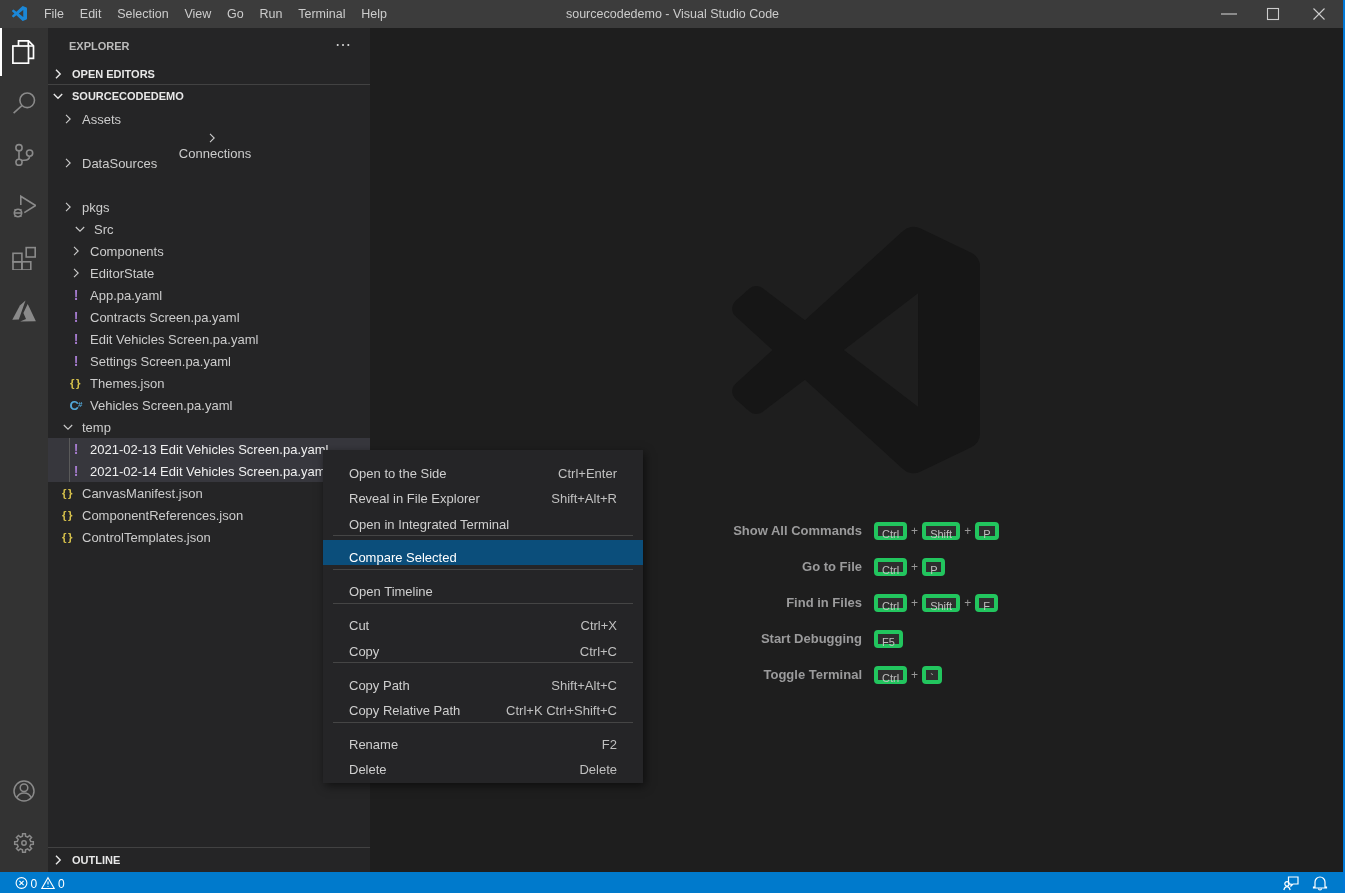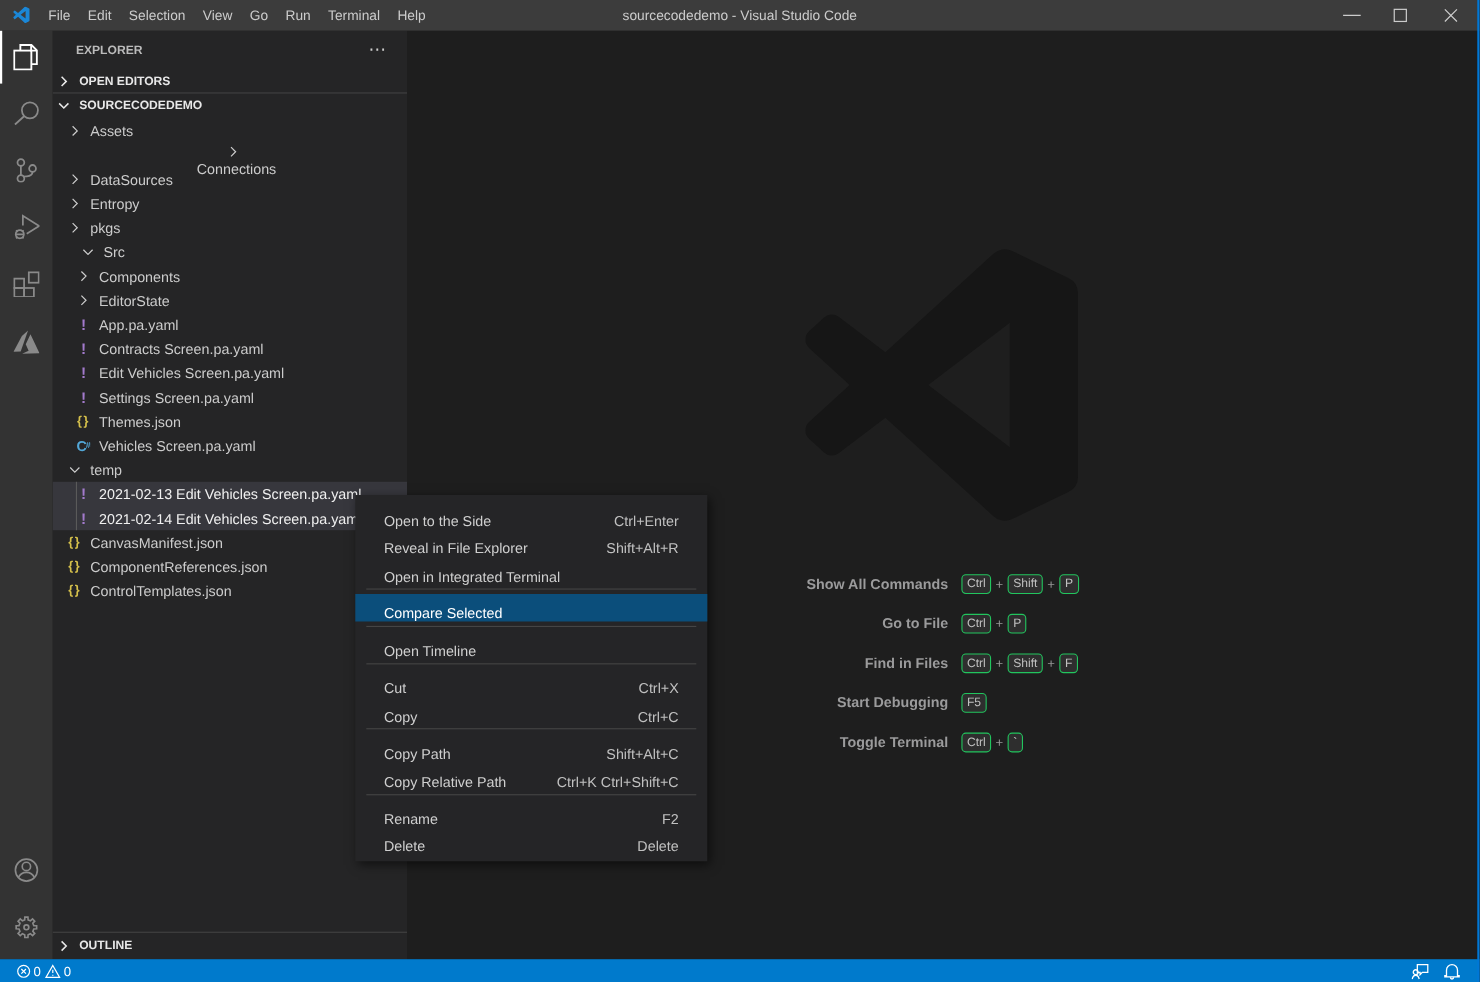--- a/index.html
+++ b/index.html
@@ -24,21 +24,21 @@
     align-items:center; justify-content:center; }
   .row.sel { background:#37373d; color:#f0f0f0; }
   .seticon { font-weight:bold; }
   .secthead { font-size:11px; font-weight:bold; color:#e8e8e8; }
   .chev { width:16px; height:16px; }
   
   #editor { position:absolute; left:370px; top:28px; width:973px; height:844px; background:#1e1e1e; }
   .kb-label { position:absolute; width:300px; text-align:right; font-size:13px; color:#9b9b9c;
     font-weight:bold; }
   .kb-keys { position:absolute; display:flex; align-items:center; }
-  .key { height:18px; line-height:16px; padding:0 4px; background:#2e2e2e; border:1px solid #22c55e;
+  .key { height:18px; line-height:16px; padding:0 4px; background:#2e2e2e; border:4px solid #22c55e;
     border-radius:4px; font-size:11px; color:#c0c0c0; }
   .plus { color:#989898; font-size:12px; margin:0 4px; }
   
   #menu { position:absolute; left:323px; top:450px; width:320px; height:333px; background:#252527;
     box-shadow:2px 3px 9px rgba(0,0,0,0.55); padding:5px 0; }
   .mi { height:25.5px; display:flex; align-items:flex-end; padding:0 26px; font-size:13px;
     color:#cfcfcf; }
   .mi .sc { margin-left:auto; color:#c0c0c0; }
   .mi.hl { background:#0b4e7b; color:#ffffff; }
   .msep { height:1px; background:#454545; margin:3.7px 10px; }
@@ -180,28 +180,20 @@
       <span>Connections</span>
     </div>
   <div class="row" style="top:124px;padding-left:12px;text-align:center;">
       <span class="tw">
         <svg class="chev" viewBox="0 0 16 16">
           <path d="M6 3.8l4.2 4.2L6 12.2" fill="none" stroke="#cccccc" stroke-width="1.1"></path>
         </svg>
       </span>
       <span>DataSources</span>
     </div>
-  <div class="row" style="top:146px;padding-left:12px;">
-      <span class="tw">
-        <svg class="chev" viewBox="0 0 16 16">
-          <path d="M6 3.8l4.2 4.2L6 12.2" fill="none" stroke="#cccccc" stroke-width="1.1"></path>
-        </svg>
-      </span>
-      <span>Entropy</span>
-    </div>
   <div class="row" style="top:168px;padding-left:12px;">
       <span class="tw">
         <svg class="chev" viewBox="0 0 16 16">
           <path d="M6 3.8l4.2 4.2L6 12.2" fill="none" stroke="#cccccc" stroke-width="1.1"></path>
         </svg>
       </span>
       <span>pkgs</span>
     </div>
   <div class="row" style="top:190px;padding-left:24px;">
       <span class="tw">

